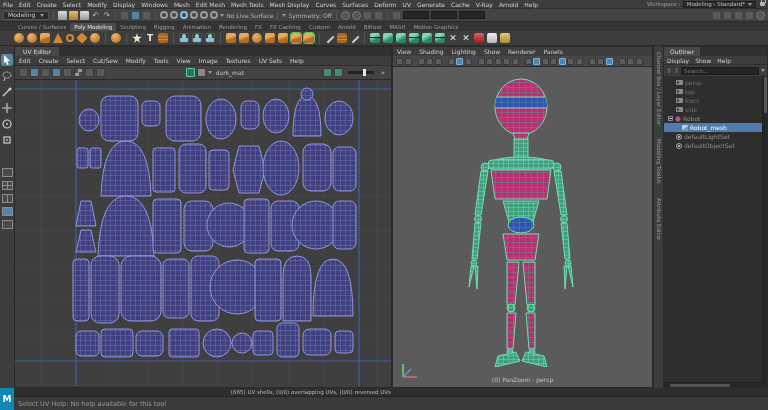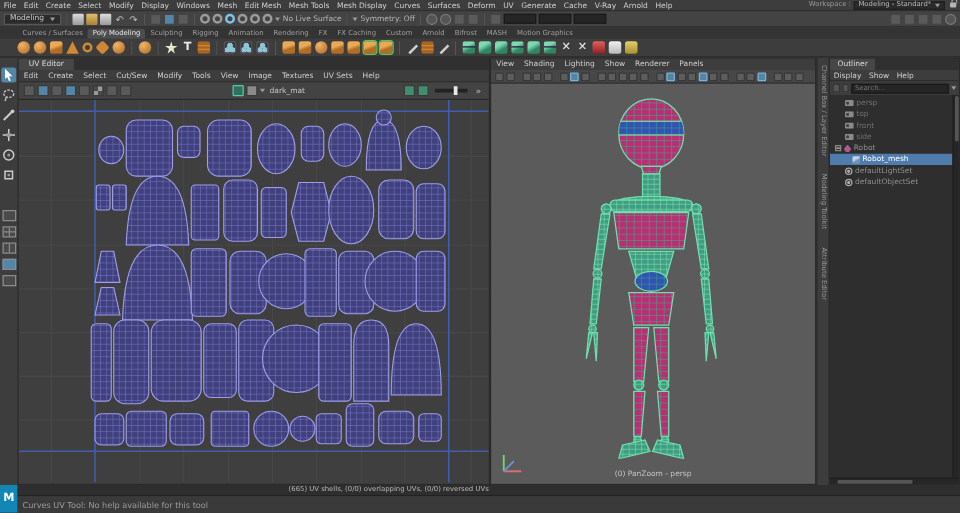--- a/index.html
+++ b/index.html
@@ -636,16 +636,16 @@
   </div>
 </div>
 
 <div id="bottombar">
   <div id="maya-logo">M</div>
   <div id="bb-col">
     <div id="command-row">
       <span id="uv-statusbar">(665) UV shells, (0/0) overlapping UVs, (0/0) reversed UVs</span>
     </div>
     <div id="help-row">
-      <span>Curves UV Tool: No help available for this tool</span>
+      <span>Select UV Help: No help available for this tool</span>
     </div>
   </div>
 </div>
 
 </body></html>

